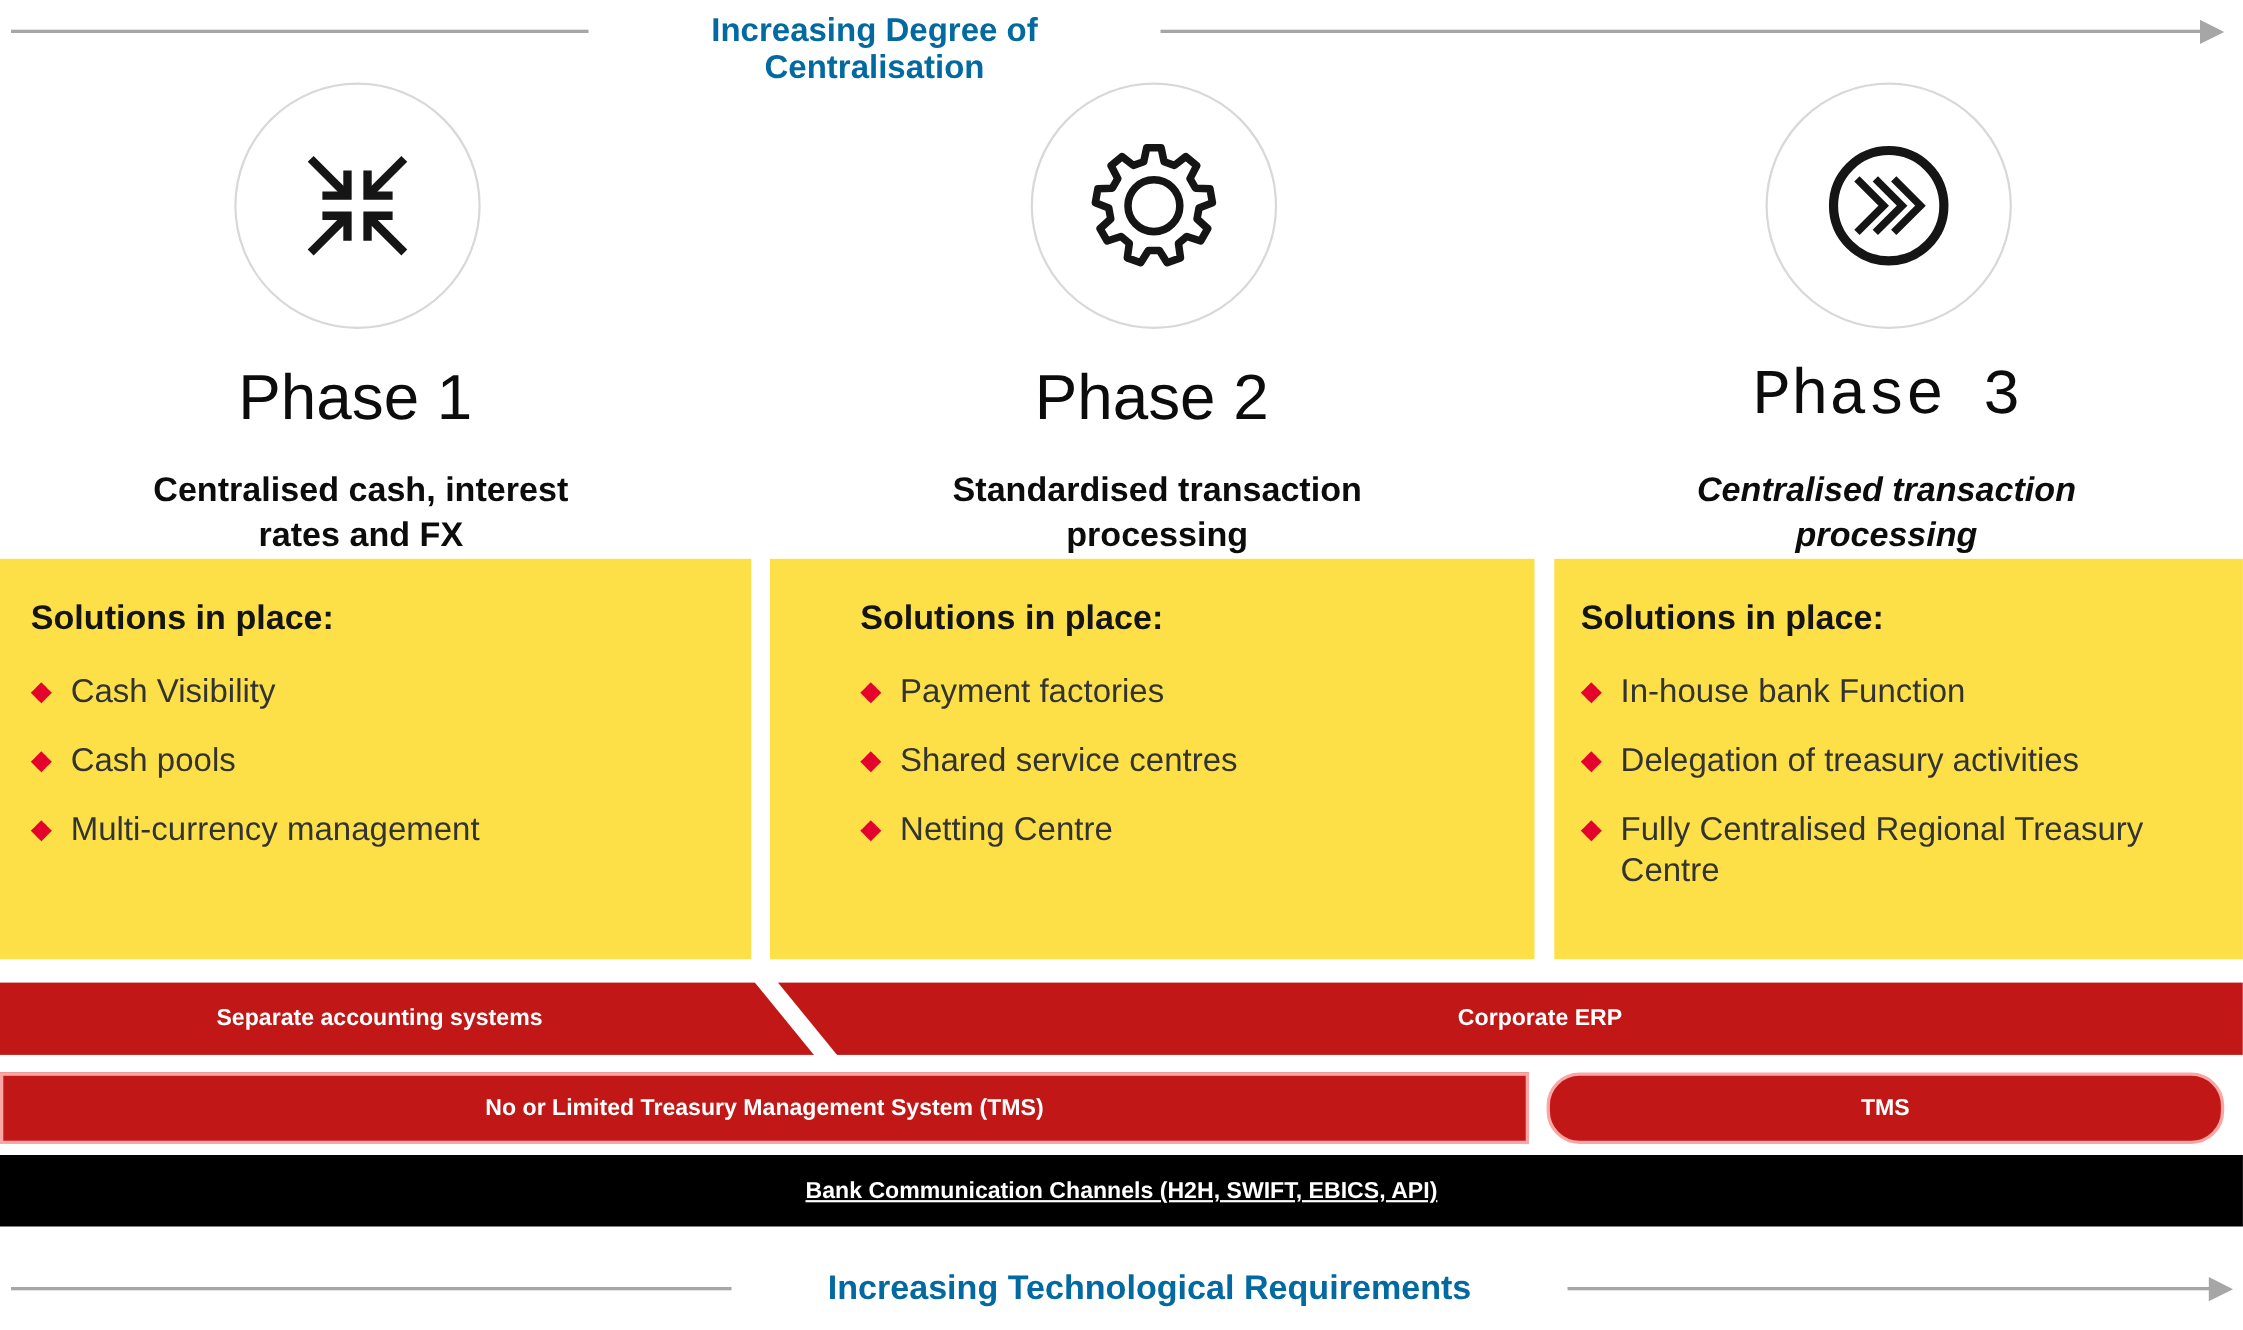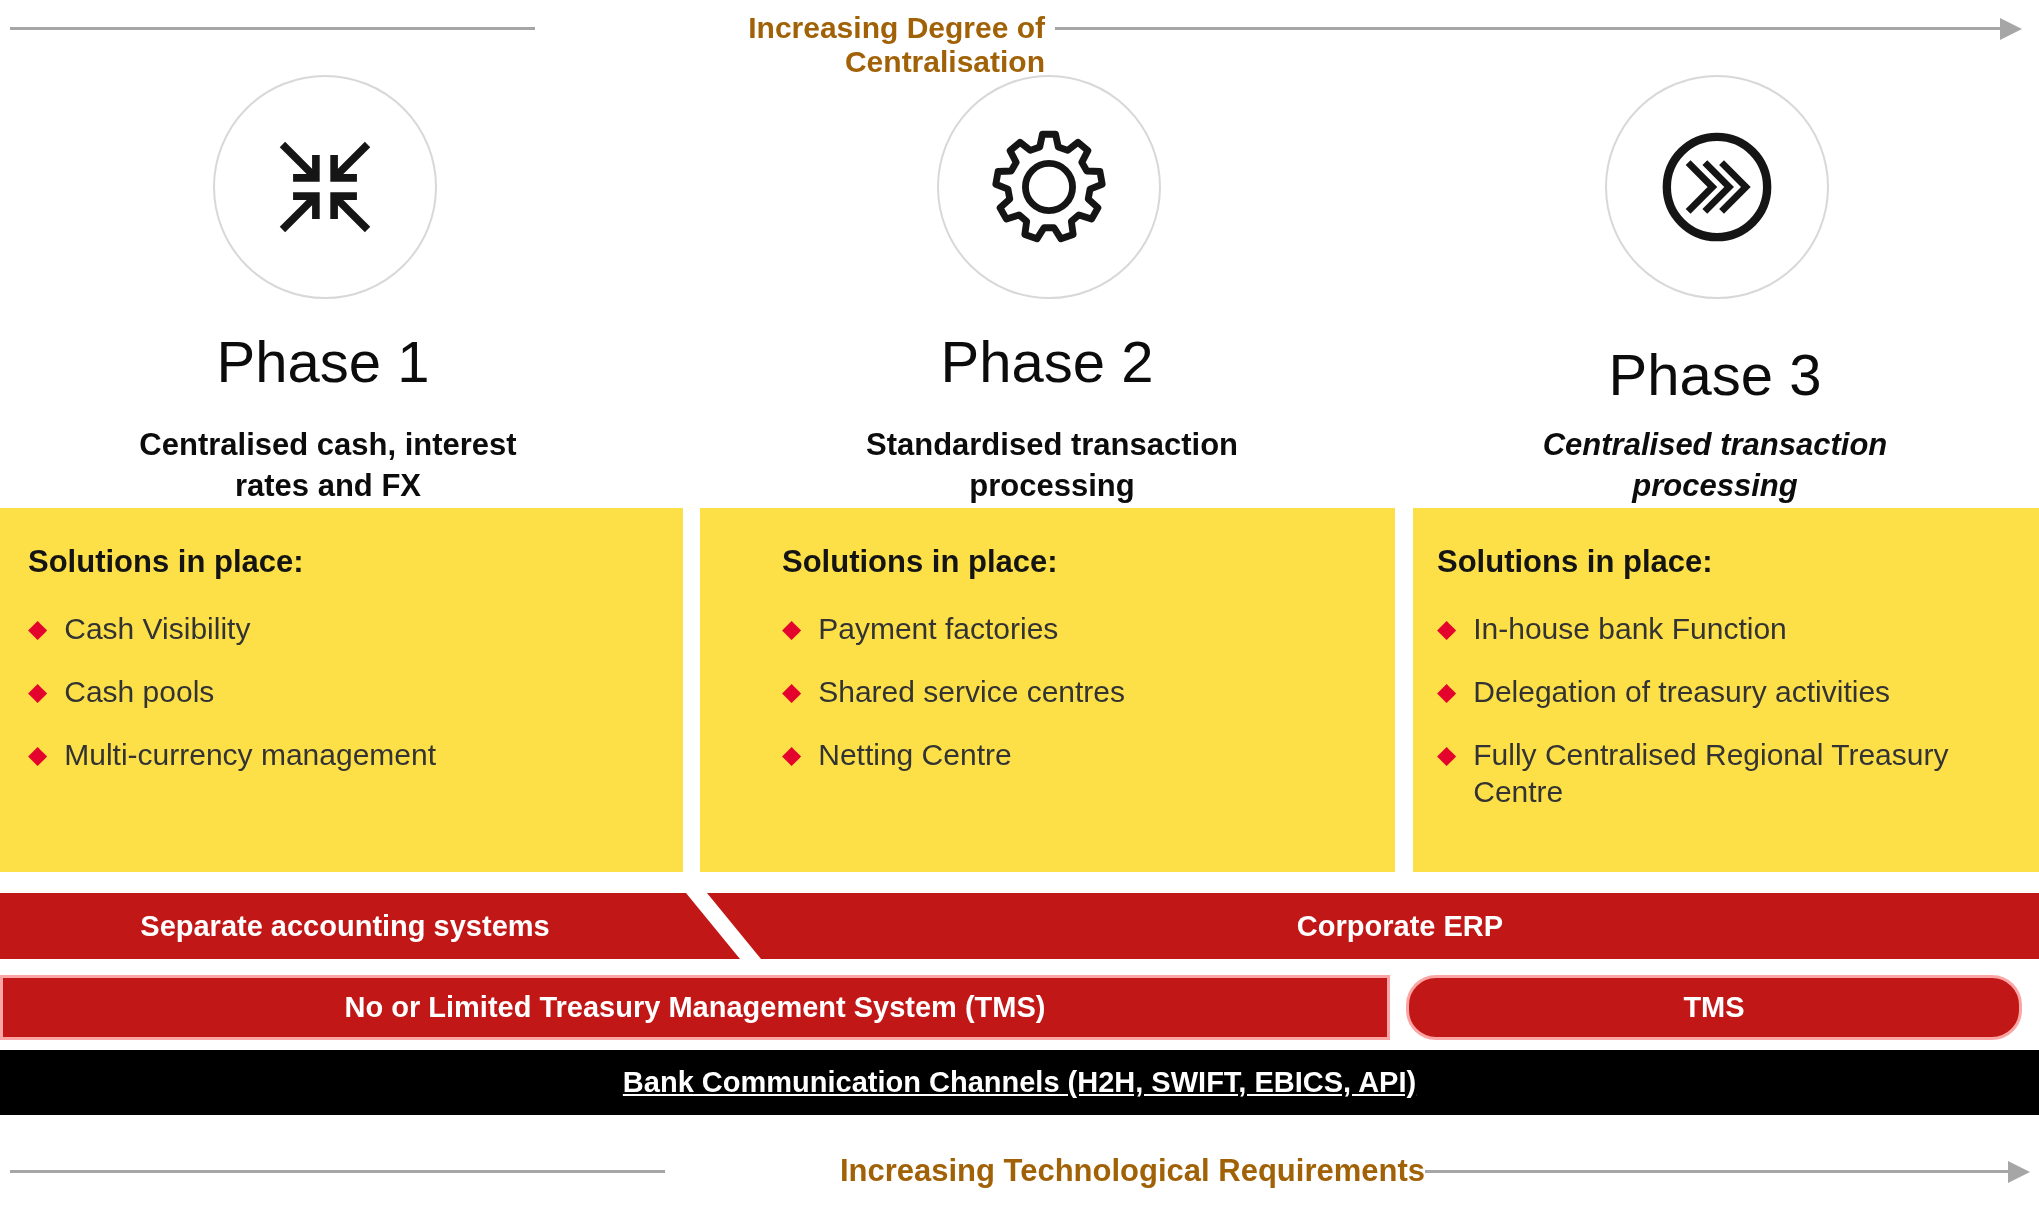--- a/index.html
+++ b/index.html
@@ -6,38 +6,38 @@
   .canvas {
     position:relative; width:2039px; height:1209px; background:#ffffff;
     font-family:"Liberation Sans", sans-serif; overflow:hidden; color:#111;
   }
   .hline { position:absolute; height:3px; background:#a6a6a6; }
   .arrowhead {
     position:absolute; width:0; height:0;
     border-top:11px solid transparent; border-bottom:11px solid transparent;
     border-left:22px solid #a6a6a6;
   }
-  .axis-label { position:absolute; font-weight:bold; font-size:30px; color:#a16207; text-align:right; }
+  .axis-label { position:absolute; font-weight:bold; font-size:30px; color:#0369a1; text-align:center; }
   .icon-circle {
     position:absolute; width:220px; height:220px; background:#fff;
     border:2px solid #d8d8d8; border-radius:50%;
     display:flex; align-items:center; justify-content:center;
   }
   svg.icon { width:152px; height:152px; }
   .phase-title { position:absolute; width:500px; text-align:center; font-size:58px; font-weight:300; color:#0c0c0c; }
   .phase-subtitle { position:absolute; width:450px; text-align:center; font-size:31px; font-weight:bold; line-height:41px; color:#0c0c0c; }
   .solution-box { position:absolute; top:508px; height:364px; background:#fde047; box-sizing:border-box; padding-top:36px; }
   .solutions-heading { font-size:31px; font-weight:bold; color:#141414; }
   ul.solutions { list-style:none; margin:30px 0 0 0; padding:0; }
   ul.solutions li { display:flex; align-items:flex-start; font-size:30px; color:#333; margin-bottom:26px; line-height:37px; }
   .bullet { color:#e4032c; font-size:25px; line-height:37px; margin-right:17px; flex:0 0 auto; }
   .li-text { max-width:540px; }
   .bar-row { position:absolute; left:0; width:2039px; }
   .bar-part { position:absolute; top:0; left:0; width:100%; height:100%; background:#c11817; }
-  .bar-label { position:absolute; top:0; color:#ffffff; font-weight:bold; font-size:29px; text-align:center; }
+  .bar-label { position:absolute; top:0; color:#ffffff; font-weight:bold; font-size:21px; text-align:center; }
   .bar-solid { position:absolute; background:#c11817; box-sizing:border-box; border:3px solid #fca5a5; text-align:center; }
   .bar-black { position:absolute; background:#000000; text-align:center; }
 </style>
 </head>
 <body>
 
 <div class="canvas">
 
   <div class="hline" style="left:10px; top:27px; width:525px;"></div>
   <div class="axis-label" style="left:545px; top:11px; width:500px;">Increasing Degree of Centralisation</div>
@@ -68,21 +68,21 @@
     <svg class="icon" viewBox="0 0 100 100" fill="none" stroke="#151515">
       <circle cx="50" cy="50" r="33" stroke-width="5.5"></circle>
       <path d="M31 34 L47 50 L31 66" stroke-width="4.5"></path>
       <path d="M42 34 L58 50 L42 66" stroke-width="4.5"></path>
       <path d="M53 34 L69 50 L53 66" stroke-width="4.5"></path>
     </svg>
   </div>
 
   <div class="phase-title" style="left:73px; top:328px;">Phase 1</div>
   <div class="phase-title" style="left:797px; top:328px;">Phase 2</div>
-  <div class="phase-title" style="left:1465px; top:341px;">Phase 3</div>
+  <div class="phase-title" style="left:1465px; top:328px;font-family:Liberation Mono, monospace;">Phase 3</div>
 
   <div class="phase-subtitle" style="left:103px; top:424px;text-align:center;">Centralised cash, interest rates and FX</div>
   <div class="phase-subtitle" style="left:827px; top:424px;">Standardised transaction processing</div>
   <div class="phase-subtitle" style="left:1490px; top:424px;font-style:italic;">Centralised transaction processing</div>
 
   <div class="solution-box" style="left:0; width:683px; padding-left:28px;">
     <div class="solutions-heading">Solutions in place:</div>
     <ul class="solutions">
       <li>
           <span class="bullet">◆</span>

